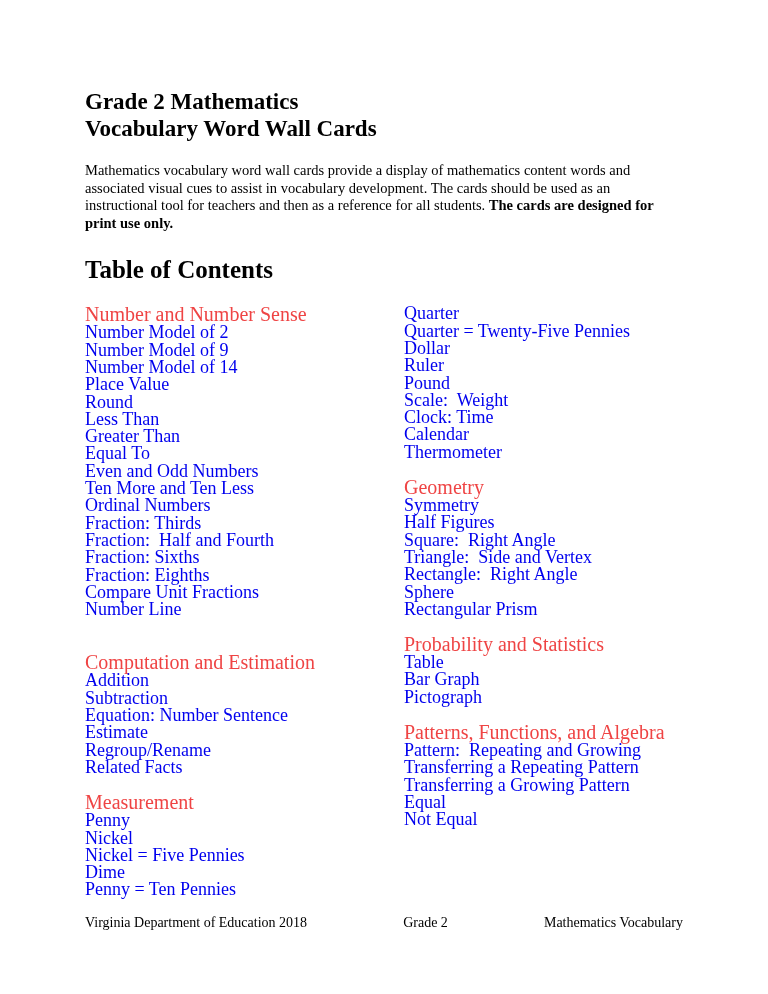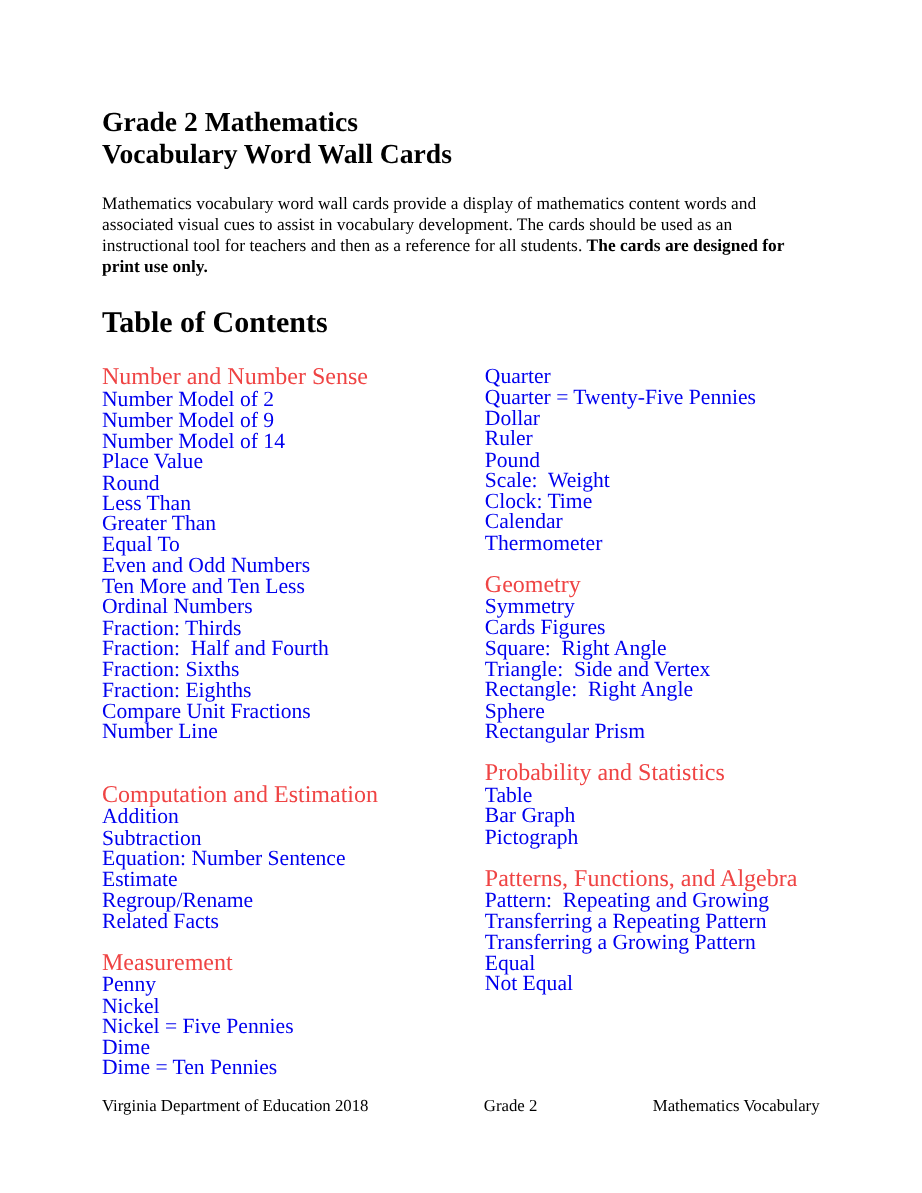--- a/index.html
+++ b/index.html
@@ -120,39 +120,39 @@
           <a class="toc-link">Estimate</a>
           <a class="toc-link">Regroup/Rename</a>
           <a class="toc-link">Related Facts</a>
         </div>
         <div class="toc-section">
           <div class="toc-heading">Measurement</div>
           <a class="toc-link">Penny</a>
           <a class="toc-link">Nickel</a>
           <a class="toc-link">Nickel = Five Pennies</a>
           <a class="toc-link">Dime</a>
-          <a class="toc-link">Dime = Ten Pennies</a>
+          <a class="toc-link">Penny = Ten Pennies</a>
         </div>
       </div>
     <div class="toc-col toc-col-right">
         <div class="toc-section">
           <a class="toc-link">Quarter</a>
           <a class="toc-link">Quarter = Twenty-Five Pennies</a>
           <a class="toc-link">Dollar</a>
           <a class="toc-link">Ruler</a>
           <a class="toc-link">Pound</a>
           <a class="toc-link">Scale:  Weight</a>
           <a class="toc-link">Clock: Time</a>
           <a class="toc-link">Calendar</a>
           <a class="toc-link">Thermometer</a>
         </div>
         <div class="toc-section">
           <div class="toc-heading">Geometry</div>
           <a class="toc-link">Symmetry</a>
-          <a class="toc-link">Cards Figures</a>
+          <a class="toc-link">Half Figures</a>
           <a class="toc-link">Square:  Right Angle</a>
           <a class="toc-link">Triangle:  Side and Vertex</a>
           <a class="toc-link">Rectangle:  Right Angle</a>
           <a class="toc-link">Sphere</a>
           <a class="toc-link">Rectangular Prism</a>
         </div>
         <div class="toc-section">
           <div class="toc-heading">Probability and Statistics</div>
           <a class="toc-link">Table</a>
           <a class="toc-link">Bar Graph</a>

